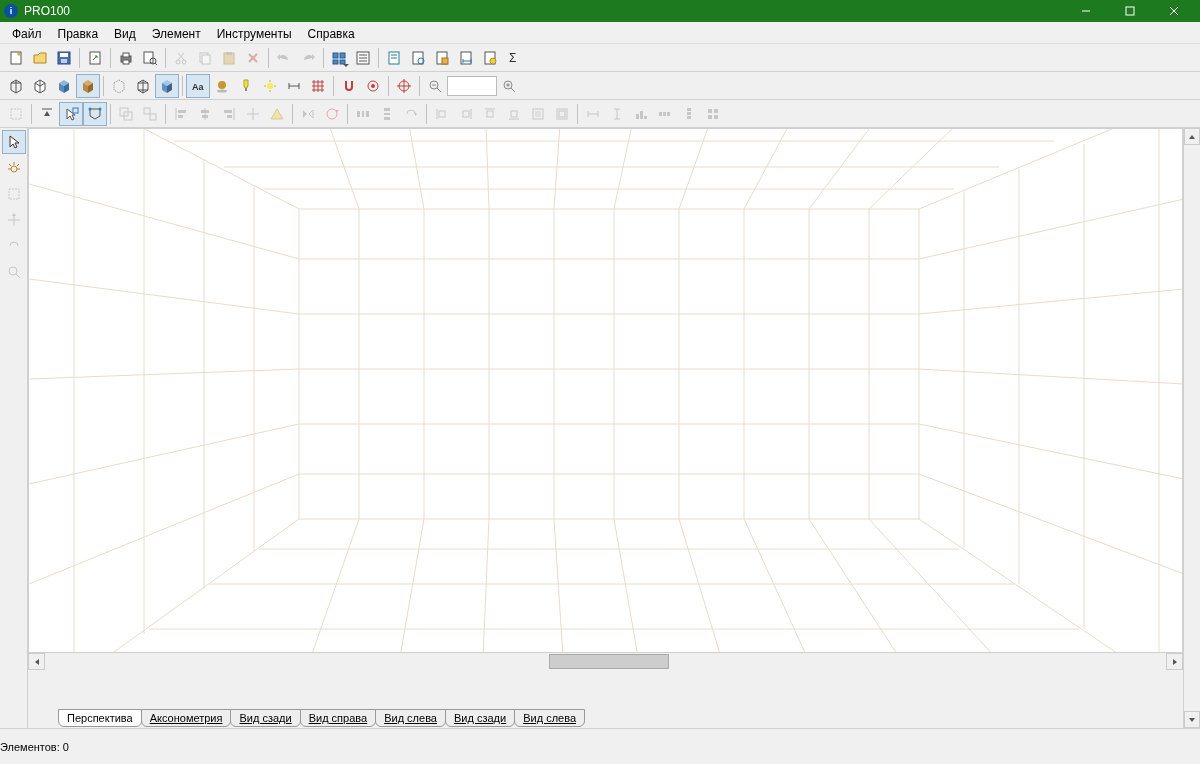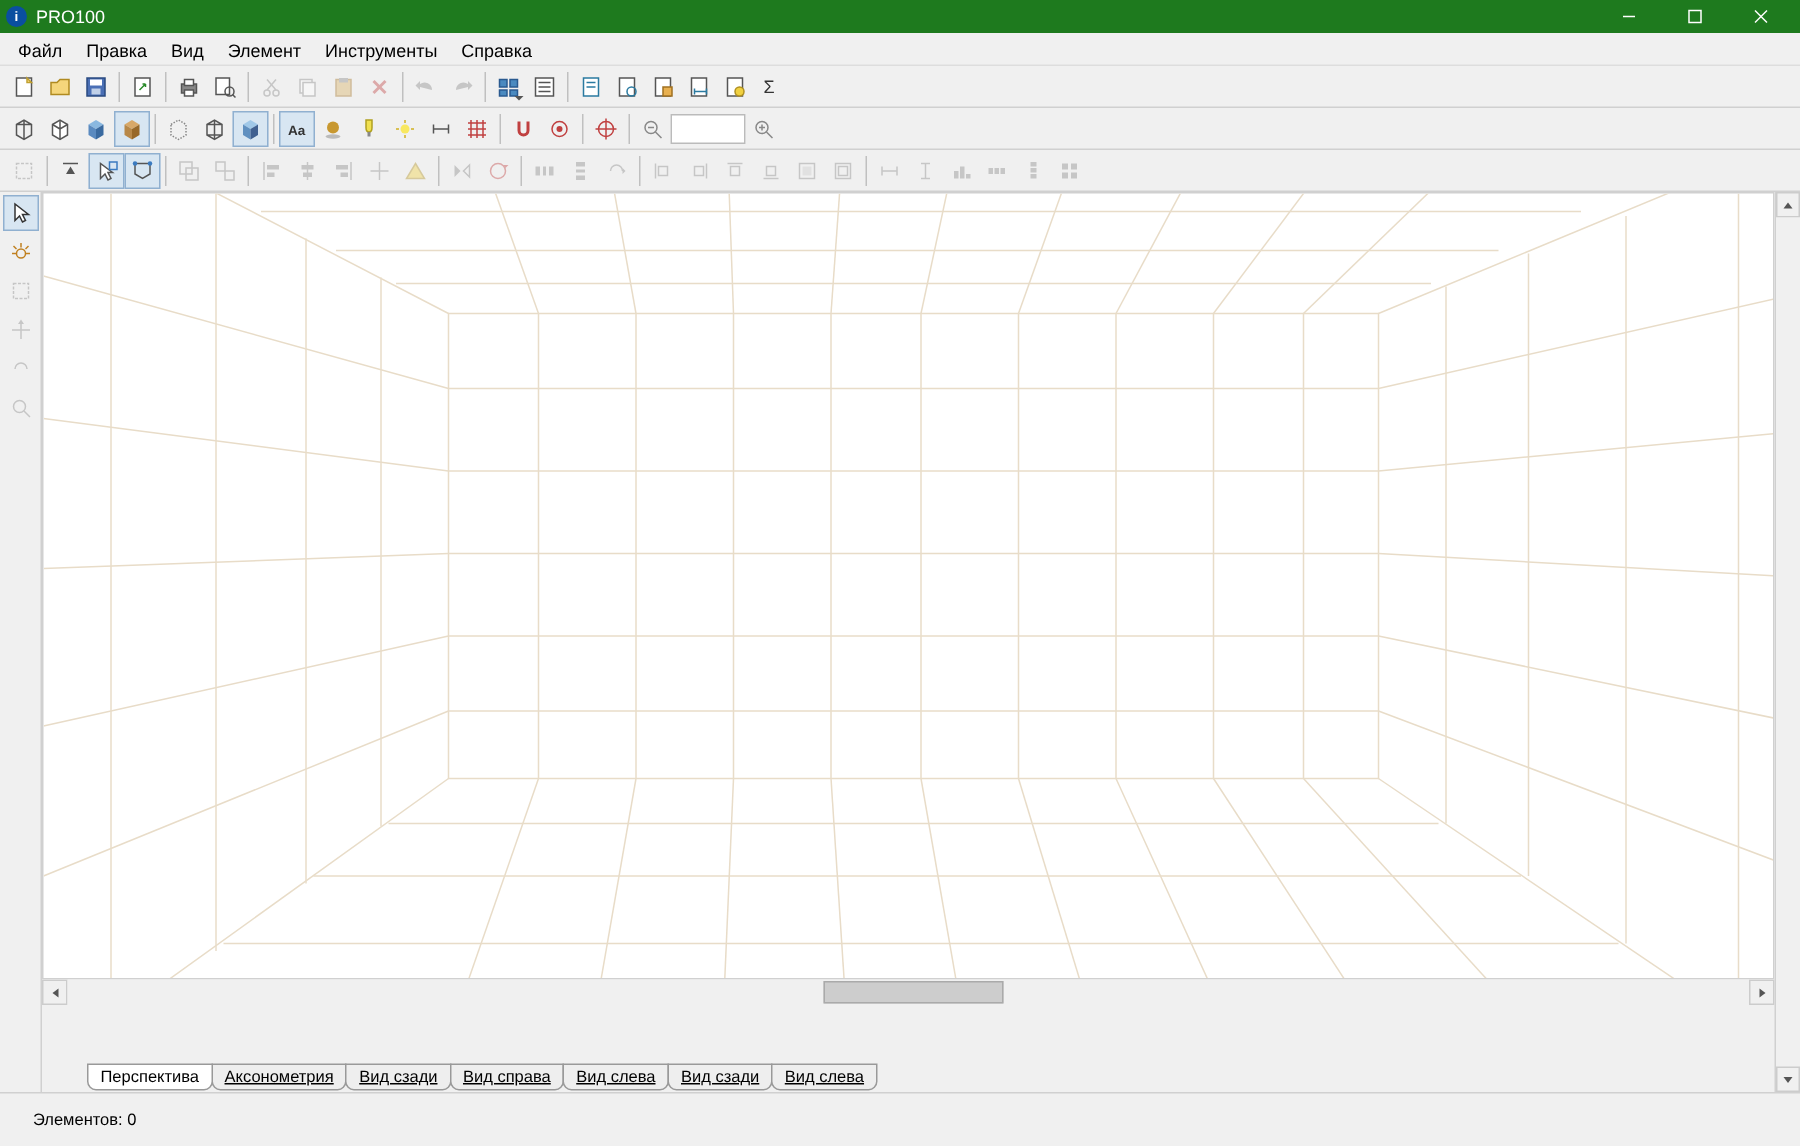--- a/index.html
+++ b/index.html
@@ -48,21 +48,21 @@
 .bottom-scroll .track { flex: 1; height: 17px; background: #f0f0f0; position: relative; }
 .bottom-scroll .thumb { position: absolute; height: 15px; top: 1px; left: 45%; width: 120px; background: #cdcdcd; border: 1px solid #aaa; }
 
 
 .view-tabs { height: 20px; background: #f0f0f0; display: flex; align-items: flex-end; padding-left: 30px; font-size: 11px; margin-top: 38px; }
 .view-tabs .vtab { padding: 2px 8px; border: 1px solid #999; border-top-left-radius: 0; border-top-right-radius: 0; border-bottom-left-radius: 6px; border-bottom-right-radius: 6px; background: #f8f8f8; margin-right: -1px; cursor: default; position: relative; top: -1px; }
 .view-tabs .vtab.active { background: #fff; font-weight: normal; z-index: 2; }
 .view-tabs .vtab:not(.active) { background: #eee; text-decoration: underline; }
 
 
-.statusbar { height: 36px; background: #f0f0f0; border-top: 1px solid #d0d0d0; font-size: 11px; padding: 2px 22px; display: flex; align-items: center; }
+.statusbar { height: 36px; background: #f0f0f0; border-top: 1px solid #d0d0d0; font-size: 11px; padding: 2px 0; display: flex; align-items: center; }
 </style>
 </head>
 <body>
 
 <div class="titlebar">
   <span class="tb-icon">i</span>
   <span>PRO100</span>
   <span class="spacer"></span>
   <div class="win-btn">
       <svg width="10" height="10">

